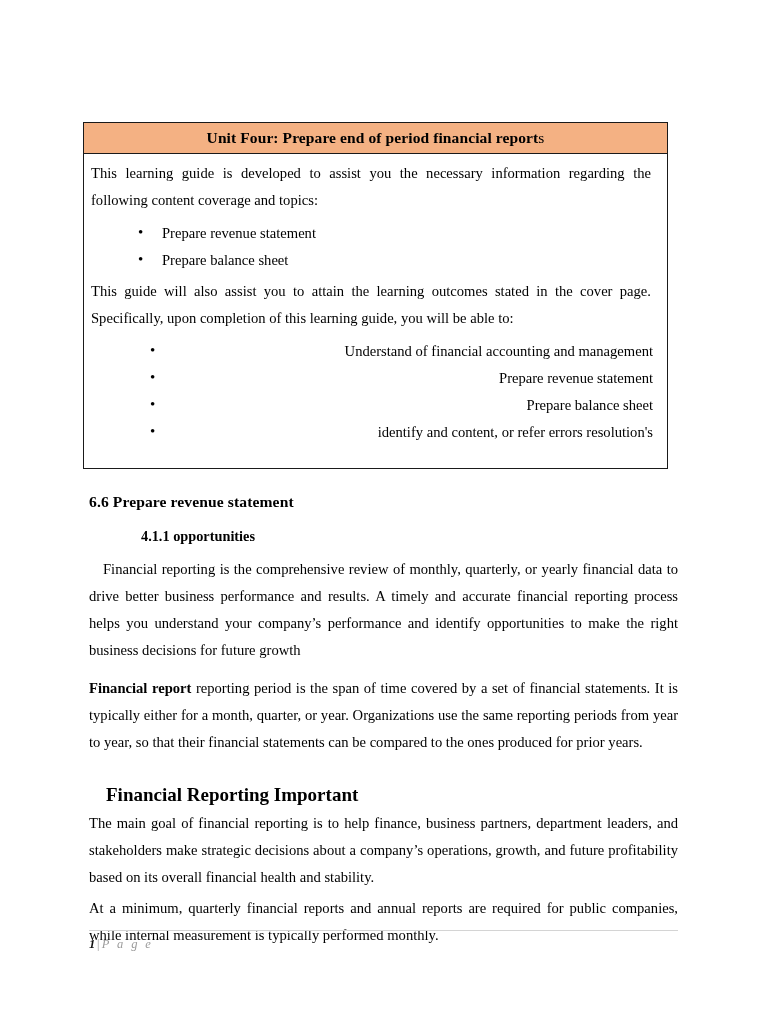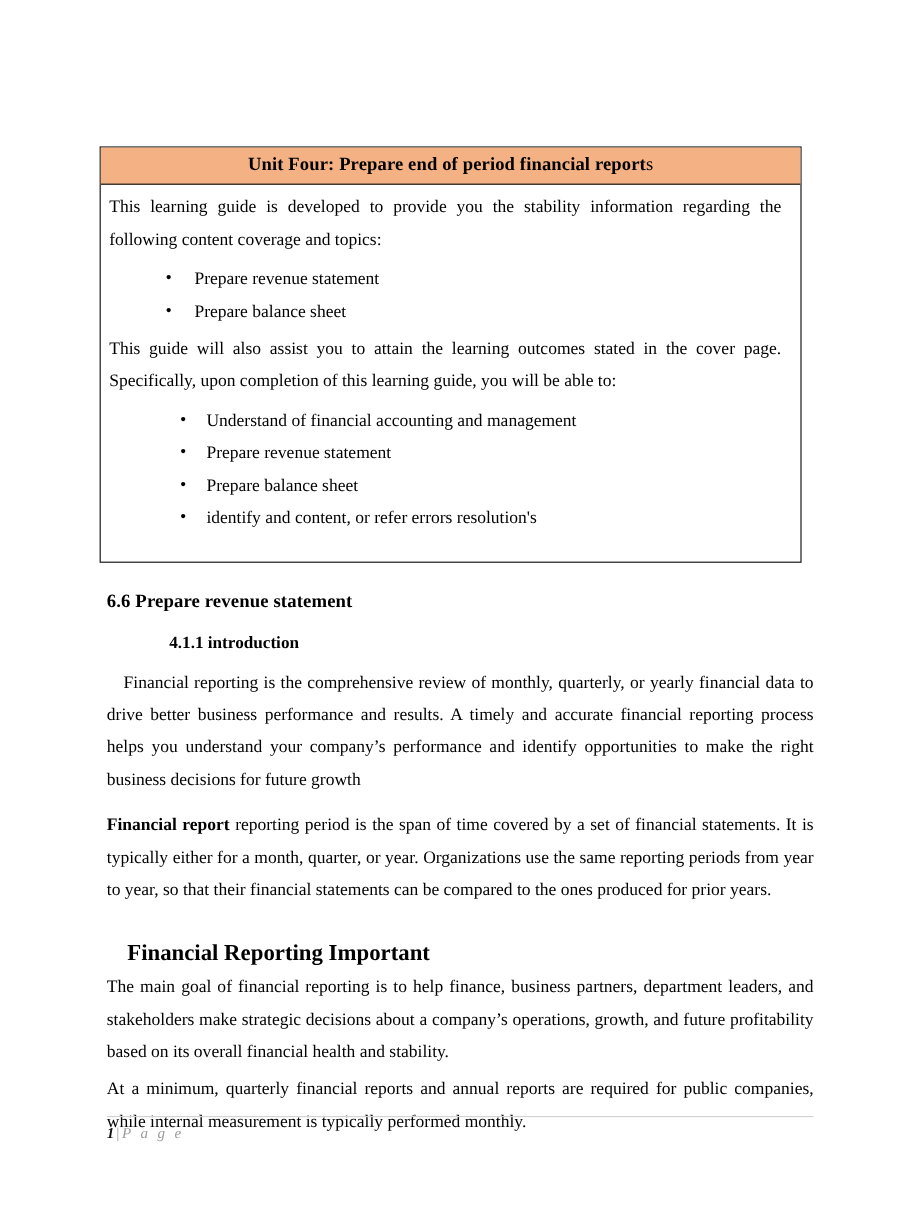--- a/index.html
+++ b/index.html
@@ -85,20 +85,21 @@
   ul.bx-list li::before {
     content: "\2022";
     position: absolute;
     left: 2px;
     top: -1px;
     font-size: 15px;
     line-height: 27px;
   }
   ul.bx-list.second-list {
     margin-top: 6px;
+    text-align: right;
   }
   ul.bx-list.second-list li {
     margin-left: 58px;
     padding-left: 24px;
   }
 
   
   .h-sec {
     font-size: 15.6px;
     font-weight: bold;
@@ -174,42 +175,42 @@
   <div class="content">
 
     <div class="unit-box">
 
       <div class="unit-title-band">
         <span>Unit Four:   Prepare end of period financial report</span><span class="tail">s</span>
       </div>
 
       <div class="unit-body">
 
-        <p class="bx-para">This learning guide is developed to provide you the stability information regarding the following content coverage and topics:</p>
+        <p class="bx-para">This learning guide is developed to assist you the necessary information regarding the following content coverage and topics:</p>
 
         <ul class="bx-list">
           <li>Prepare revenue statement</li>
           <li>Prepare balance sheet</li>
         </ul>
 
         <p class="bx-para second">This guide will also assist you to attain the learning outcomes stated in the cover page. Specifically, upon completion of this learning guide, you will be able to:</p>
 
         <ul class="bx-list second-list">
           <li>Understand of financial accounting and management</li>
           <li>Prepare revenue statement</li>
           <li>Prepare balance sheet</li>
           <li>identify and content, or refer errors resolution's</li>
         </ul>
 
       </div>
     </div>
 
     <div class="h-sec">6.6 Prepare revenue statement</div>
 
-    <div class="h-sub">4.1.1 introduction</div>
+    <div class="h-sub">4.1.1 opportunities</div>
 
     <p class="body indent">Financial reporting is the comprehensive review of monthly, quarterly, or yearly financial data to drive better business performance and results. A timely and accurate financial reporting process helps you understand your company’s performance and identify opportunities to make the right business decisions for future growth</p>
 
     <p class="body"><span class="lead-bold">Financial report</span><span> reporting period is the span of time covered by a set of financial statements. It is typically either for a month, quarter, or year. Organizations use the same reporting periods from year to year, so that their financial statements can be compared to the ones produced for prior years.</span></p>
 
     <div class="h-inline">Financial Reporting Important</div>
 
     <p class="body tight">The main goal of financial reporting is to help finance, business partners, department leaders, and stakeholders make strategic decisions about a company’s operations, growth, and future profitability based on its overall financial health and stability.</p>
 
     <p class="body tight">At a minimum, quarterly financial reports and annual reports are required for public companies, while internal measurement is typically performed monthly.</p>

